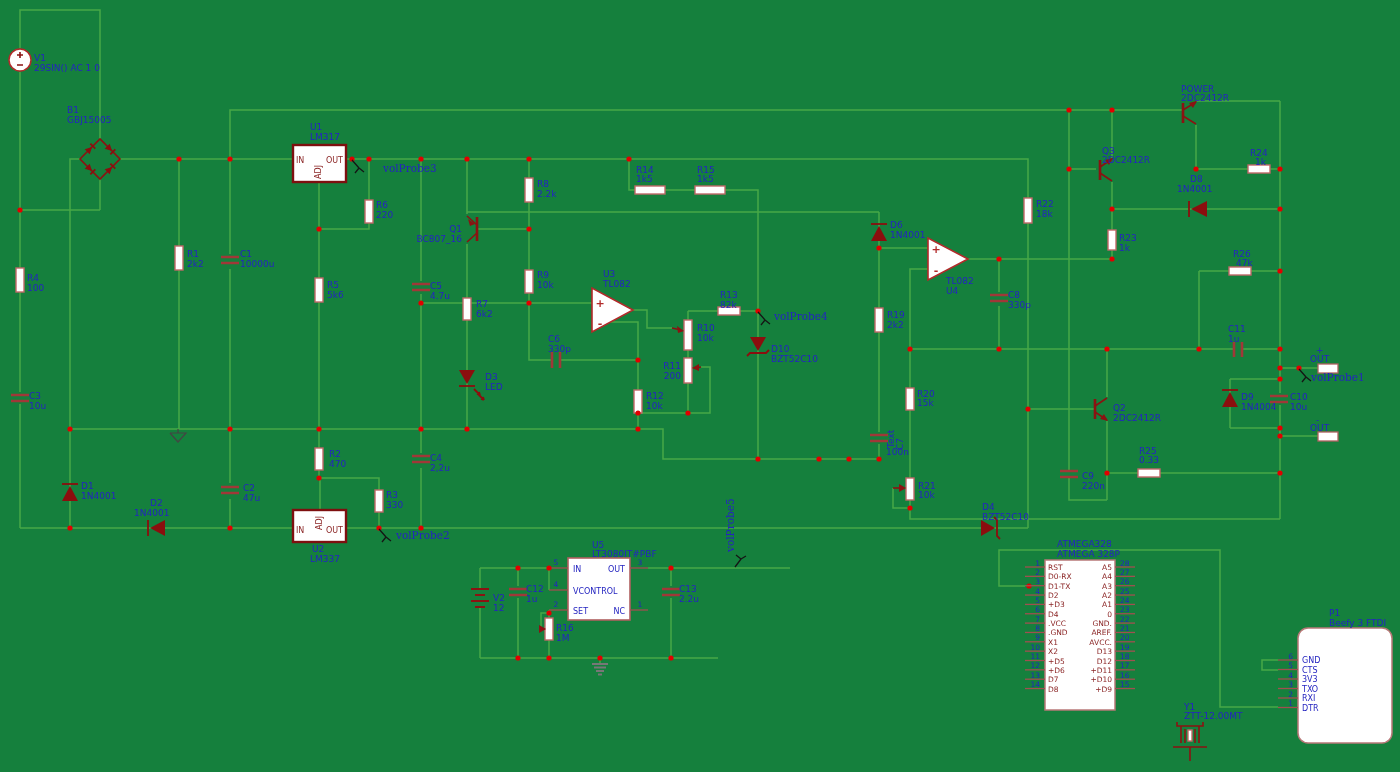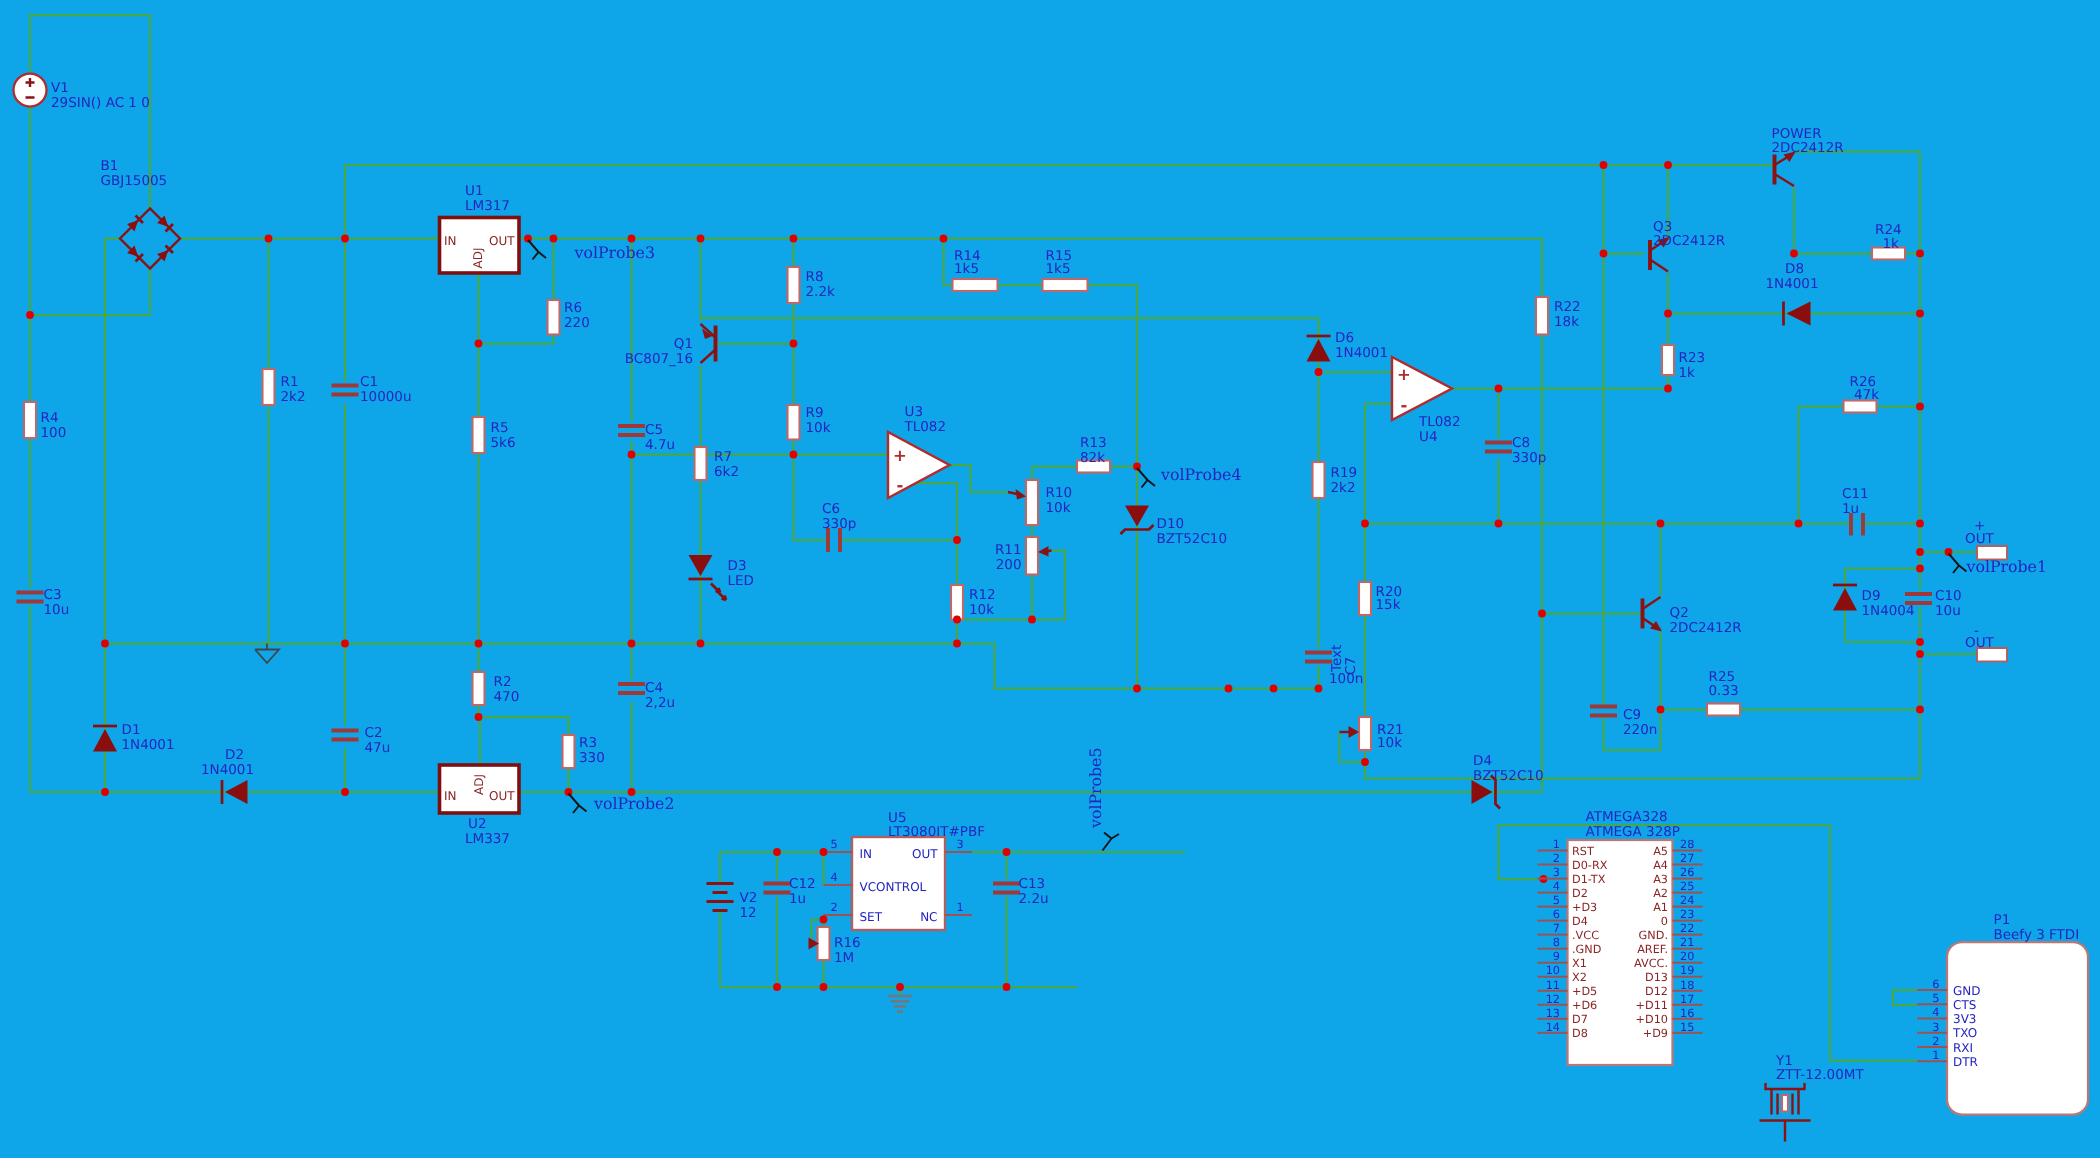--- a/index.html
+++ b/index.html
@@ -1,16 +1,16 @@
 <!DOCTYPE html>
 <html><head>
 <meta charset="utf-8">
 <style>
   html,body{margin:0;padding:0;background:#ffffff;}
-  .stage{width:1400px;height:772px;position:relative;background:#0ea5e9;overflow:hidden;}
+  .stage{width:1400px;height:772px;position:relative;background:#15803d;overflow:hidden;}
   svg{display:block;font-family:"DejaVu Sans",sans-serif;}
   .wire{stroke:#47a847;stroke-width:1.5;fill:none;}
   .dot{fill:#e00000;}
   .res{fill:#ffffff;stroke:#c06868;stroke-width:1.4;}
   .cap{stroke:#a03838;stroke-width:2.6;fill:none;}
   .dio{fill:#8b0e0e;stroke:none;}
   .diol{stroke:#8b0e0e;stroke-width:1.8;fill:none;}
   .tr{stroke:#8b1212;stroke-width:1.6;fill:none;}
   .trb{stroke:#8b1212;stroke-width:2.6;fill:none;}
   .trf{fill:#8b1212;}

